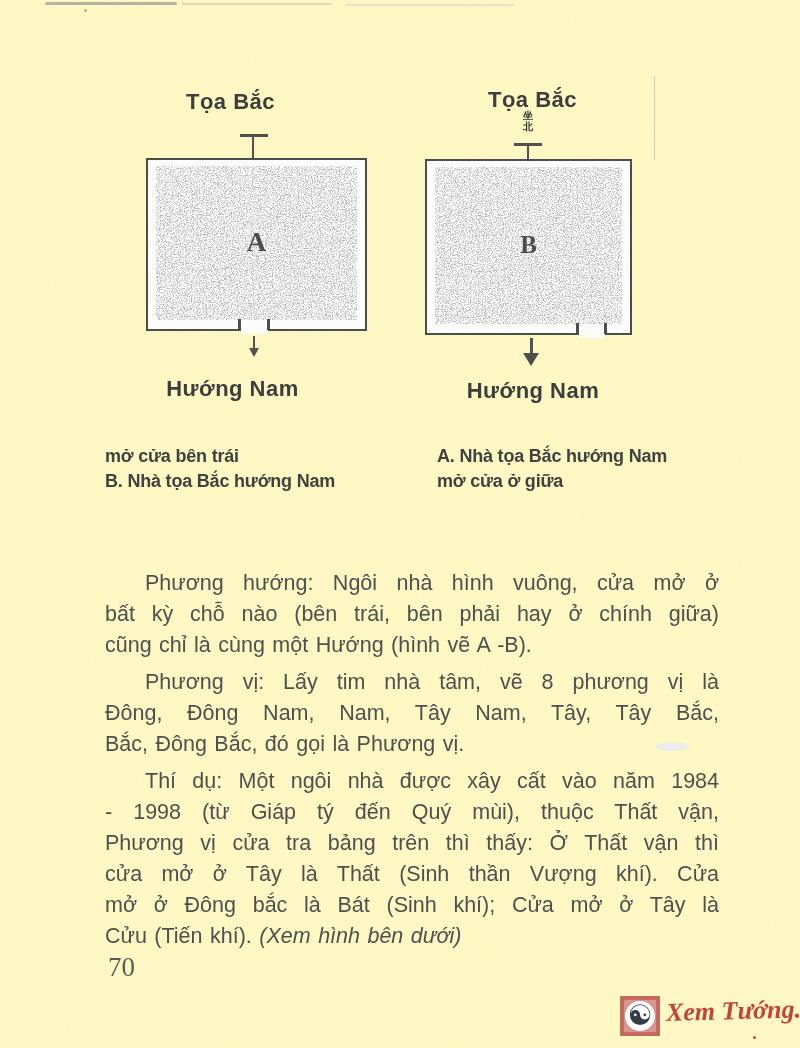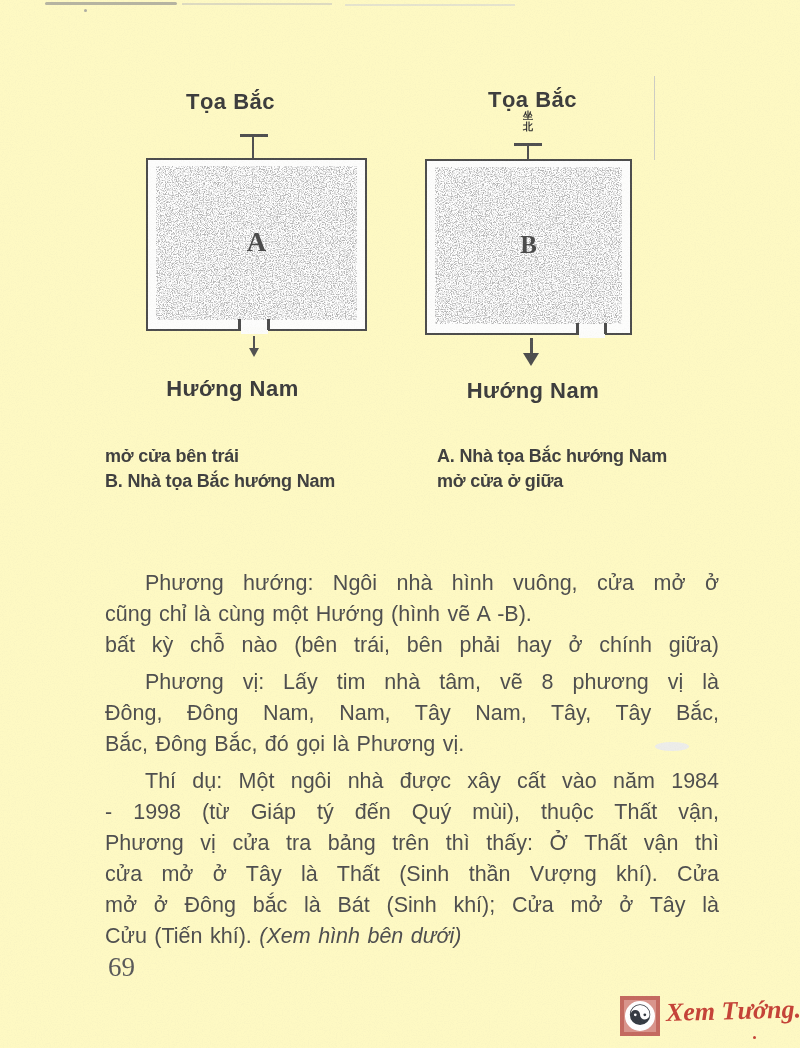--- a/index.html
+++ b/index.html
@@ -139,39 +139,39 @@
   <div class="dlabel huong-right">Hướng Nam</div>
 
   <div class="caption cap-right">
     <div>A. Nhà tọa Bắc hướng Nam</div>
     <div>mở cửa ở giữa</div>
   </div>
 
   <div class="body-text" id="body-text">
       <div class="para">
         <div class="bline indent just">Phương hướng: Ngôi nhà hình vuông, cửa mở ở</div>
+        <div class="bline just">bất kỳ chỗ nào (bên trái, bên phải hay ở chính giữa)</div>
         <div class="bline">cũng chỉ là cùng một Hướng (hình vẽ A -B).</div>
-        <div class="bline just">bất kỳ chỗ nào (bên trái, bên phải hay ở chính giữa)</div>
       </div>
       <div class="para">
         <div class="bline indent just">Phương vị: Lấy tim nhà tâm, vẽ 8 phương vị là</div>
         <div class="bline just">Đông, Đông Nam, Nam, Tây Nam, Tây, Tây Bắc,</div>
         <div class="bline">Bắc, Đông Bắc, đó gọi là Phương vị.</div>
       </div>
       <div class="para">
         <div class="bline indent just">Thí dụ: Một ngôi nhà được xây cất vào năm 1984</div>
         <div class="bline just">- 1998 (từ Giáp tý đến Quý mùi), thuộc Thất vận,</div>
         <div class="bline just">Phương vị cửa tra bảng trên thì thấy: Ở Thất vận thì</div>
         <div class="bline just">cửa mở ở Tây là Thất (Sinh thần Vượng khí). Cửa</div>
         <div class="bline just">mở ở Đông bắc là Bát (Sinh khí); Cửa mở ở Tây là</div>
         <div class="bline">Cửu (Tiến khí). <em>(Xem hình bên dưới)</em></div>
       </div>
     </div>
 
-  <div class="page-number">69</div>
+  <div class="page-number">70</div>
 
   <div class="watermark">
     <div class="yy-tile">
       <div class="yy-inner">☯</div>
     </div>
     <div class="wm-text">Xem Tướng.net</div>
     <div class="wm-drip"></div>
   </div>
 
   <svg class="grain-page" width="800" height="1048">

